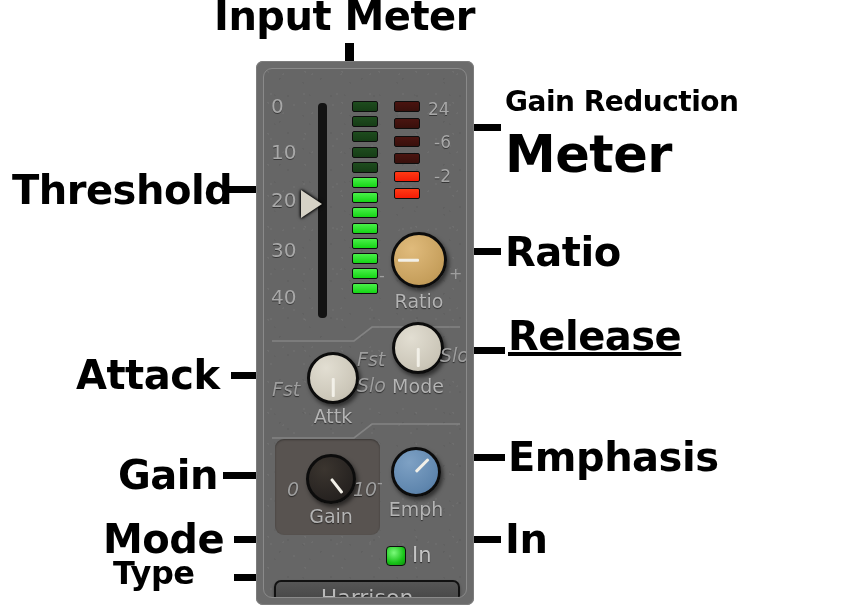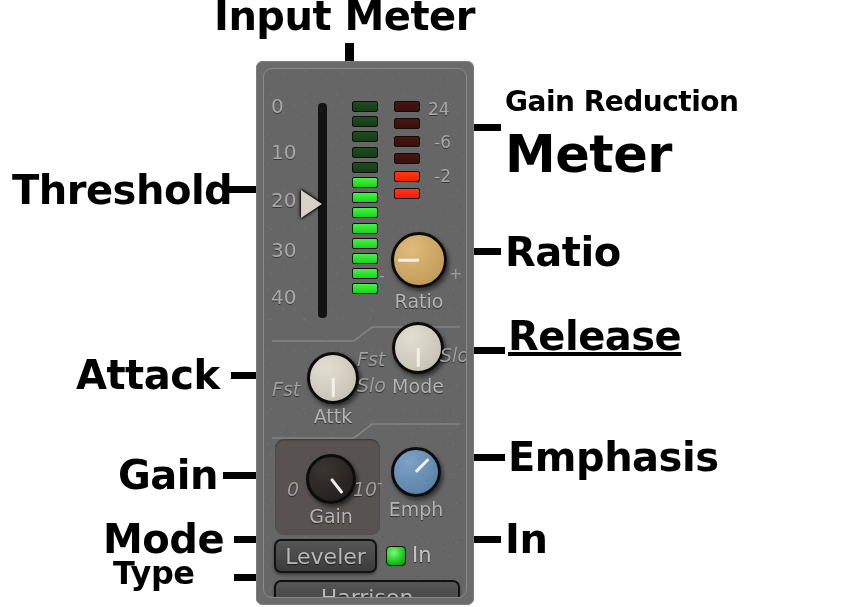--- a/index.html
+++ b/index.html
@@ -383,19 +383,18 @@
           <i style="transform: translate(-50%, 0px) rotate(281.25deg);"></i>
           <i style="transform: translate(-50%, 0px) rotate(315deg);"></i>
         </div>
       <div class="knob" style="left:6px; top:0; width:50px; height:50px; background:radial-gradient(circle at 35% 28%,#7ea1c4,#5f86ae 70%,#4e729a);">
         <div class="pointer" style="transform:translate(-50%,0) rotate(-135deg);"></div>
       </div>
       <div class="knob-pm" style="left:-8px; top:26px;">-</div>
       <div class="knob-cap" style="top:51px;">Emph</div>
     </div>
 
-    <div class="btn" style="left:10px; top:470px; width:103px; height:34px;">Leveler</div>
     <div id="led-in"></div>
     <div id="in-label">In</div>
     <div class="btn" style="left:10px; top:511px; width:186px; height:34px;">Harrison</div>
 
   </div>
 </div>
 
 </body></html>

